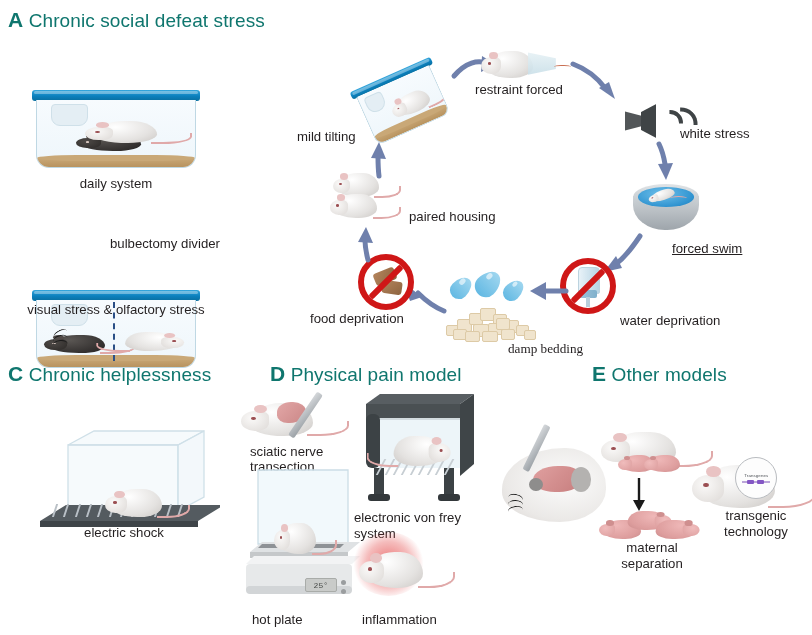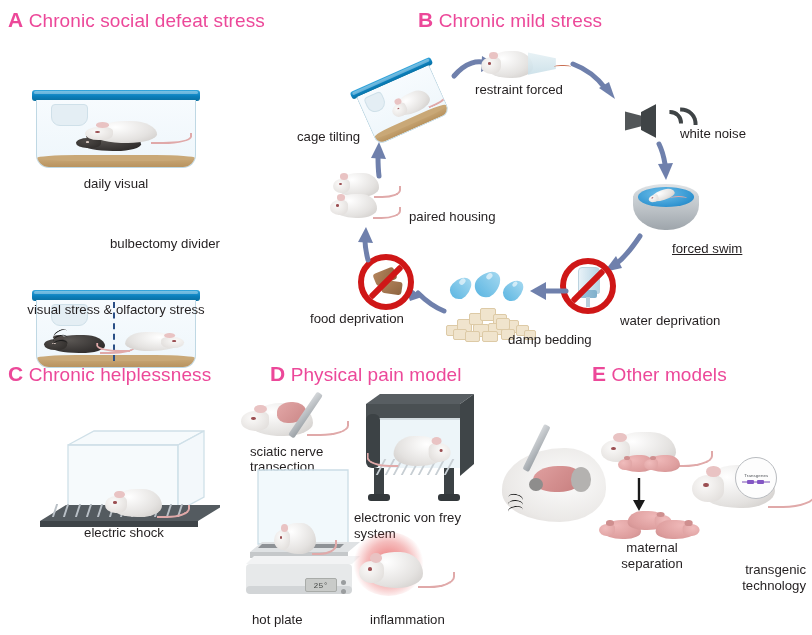--- a/index.html
+++ b/index.html
@@ -1,20 +1,20 @@
 <!DOCTYPE html>
 <html><head>
 <meta charset="utf-8">
 <style>
   html,body{margin:0;padding:0;background:#ffffff;}
   body{width:812px;height:635px;position:relative;overflow:hidden;
        font-family:"Liberation Sans","DejaVu Sans",sans-serif;color:#231f20;}
   .fig{position:absolute;inset:0;}
   .abs{position:absolute;}
-  .ptitle{font-size:19px;color:#ec4899;white-space:nowrap;letter-spacing:.1px;}
+  .ptitle{font-size:19px;color:#0f766e;white-space:nowrap;letter-spacing:.1px;}
   .ptitle b{font-weight:bold;font-size:21px;}
   .lbl{font-size:13.2px;color:#231f20;line-height:1.16;white-space:nowrap;}
   .lbl.wrap{white-space:normal;}
   .ctr{text-align:center;}
   
   .cage{position:relative;}
   .cage .lid{position:absolute;left:0;top:0;height:11px;width:100%;
        background:linear-gradient(#35a7dd,#0b80bd 55%,#0a6f9f);border-radius:3px;}
   .cage .lid:after{content:"";position:absolute;left:2px;right:2px;top:1px;height:3px;
        background:rgba(255,255,255,.35);border-radius:2px;}
@@ -171,21 +171,21 @@
 
       <div class="mouse" style="left:36%;top:32%;width:40%;height:32%;">
         <div class="bd"></div>
           <div class="hd"></div>
         <div class="ear" style="left:3%;top:2%;"></div>
         <div class="eye"></div>
         <div class="tail"></div>
       </div>
     </div>
   </div>
-  <div class="abs lbl ctr" style="left:32px;top:176px;width:168px;">daily visual</div>
+  <div class="abs lbl ctr" style="left:32px;top:176px;width:168px;">daily system</div>
 
   <div class="abs cage" style="left:32px;top:212px;width:168px;height:78px;">
     <div class="lid"></div>
     <div class="body">
       <div class="bottle"></div>
       <div class="bed"></div>
       <div class="divider" style="left:48%;"></div>
       <div class="mouse dark" style="left:9%;top:52%;width:34%;height:27%;">
         <div class="bd"></div>
           <div class="hd"></div>
@@ -203,42 +203,38 @@
           <div class="hd"></div>
         <div class="ear" style="left:3%;top:2%;"></div>
         <div class="eye"></div>
         <div class="tail"></div>
       </div>
     </div>
   </div>
   <div class="abs lbl" style="left:110px;top:236px;">bulbectomy divider</div>
   <div class="abs lbl ctr" style="left:8px;top:302px;width:216px;">visual stress &amp; olfactory stress</div>
 
-  <div class="abs ptitle" style="left:418px;top:8px;">
-    <b>B</b>
-    <span>Chronic mild stress</span>
-  </div>
 
   <div class="abs" style="left:358px;top:72px;width:88px;height:60px;transform:rotate(-24deg);">
     <div class="cage" style="position:absolute;inset:0;">
       <div class="lid" style="height:8px;"></div>
       <div class="body" style="top:7px;border-radius:0 0 9px 9px;">
         <div class="bottle" style="left:6%;top:8%;width:22%;height:30%;"></div>
         <div class="bed" style="height:16%;"></div>
         <div class="mouse" style="left:40%;top:34%;width:44%;height:40%;">
           <div class="bd"></div>
             <div class="hd"></div>
           <div class="ear" style="left:3%;top:2%;"></div>
           <div class="eye"></div>
           <div class="tail"></div>
         </div>
       </div>
     </div>
   </div>
-  <div class="abs lbl" style="left:297px;top:129px;">cage tilting</div>
+  <div class="abs lbl" style="left:297px;top:129px;">mild tilting</div>
 
   <div class="arw" style="left:452px;top:58px;">
     <svg width="46" height="24" viewBox="0 0 46 24">
       <path d="M2,18 C14,4 26,2 34,5" stroke="#6f80ac" stroke-width="5" fill="none" stroke-linecap="round"></path>
       <path d="M30,-2 L44,6.5 L29,14 Z" fill="#6f80ac"></path>
     </svg>
   </div>
 
   <div class="abs" style="left:487px;top:46px;width:82px;height:36px;">
     <div class="mouse" style="left:0;top:14%;width:56%;height:74%;">
@@ -259,21 +255,21 @@
       <path d="M28,26 L44,37 L38,20 Z" fill="#6f80ac"></path>
     </svg>
   </div>
 
   <div class="abs spk" style="left:625px;top:104px;width:46px;height:34px;">
     <div class="cone"></div>
     <div class="horn"></div>
     <div class="w" style="left:62%;top:16%;width:20px;height:24px;transform:rotate(45deg);"></div>
     <div class="w" style="left:76%;top:6%;width:28px;height:34px;transform:rotate(45deg);"></div>
   </div>
-  <div class="abs lbl" style="left:680px;top:126px;">white noise</div>
+  <div class="abs lbl" style="left:680px;top:126px;">white stress</div>
 
   <div class="arw" style="left:651px;top:142px;">
     <svg width="28" height="40" viewBox="0 0 28 40">
       <path d="M8,2 C12,10 13,16 14,22" stroke="#6f80ac" stroke-width="5" fill="none" stroke-linecap="round"></path>
       <path d="M7,22 L15,38 L22,21 Z" fill="#6f80ac"></path>
     </svg>
   </div>
 
   <div class="abs bowl" style="left:633px;top:184px;width:66px;height:46px;">
     <div class="side"></div>
@@ -333,21 +329,21 @@
     <i style="left:79%;top:63%;width:11px;height:9px;"></i>
     <i style="left:14%;top:74%;width:12px;height:9px;"></i>
     <i style="left:34%;top:58%;width:14px;height:11px;"></i>
     <i style="left:50%;top:56%;width:13px;height:10px;"></i>
     <i style="left:64%;top:74%;width:12px;height:9px;"></i>
     <i style="left:26%;top:80%;width:13px;height:9px;"></i>
     <i style="left:44%;top:80%;width:14px;height:9px;"></i>
     <i style="left:58%;top:40%;width:12px;height:10px;"></i>
     <i style="left:88%;top:76%;width:10px;height:8px;"></i>
   </div>
-  <div class="abs lbl" style="left:508px;top:332px;">damp bedding</div>
+  <div class="abs lbl" style="left:508px;top:341px;font-family:Liberation Serif, serif;">damp bedding</div>
 
   <div class="arw" style="left:400px;top:281px;">
     <svg width="46" height="34" viewBox="0 0 46 34">
       <path d="M44,30 C34,26 26,20 18,12" stroke="#6f80ac" stroke-width="5" fill="none" stroke-linecap="round"></path>
       <path d="M22,16 L4,2 L10,20 Z" fill="#6f80ac"></path>
     </svg>
   </div>
 
   <div class="ban" style="left:358px;top:254px;width:56px;height:56px;">
     <div class="pellet" style="left:22%;top:22%;width:22px;height:13px;transform:rotate(-22deg);"></div>
@@ -506,21 +502,21 @@
   <div class="abs" style="left:356px;top:540px;width:112px;height:68px;">
     <div class="glow" style="left:-4%;top:-12%;width:66%;height:94%;"></div>
     <div class="mouse" style="left:10%;top:18%;width:50%;height:52%;">
       <div class="bd"></div>
         <div class="hd"></div>
       <div class="ear" style="left:5%;top:3%;"></div>
       <div class="eye"></div>
       <div class="tail"></div>
     </div>
   </div>
-  <div class="abs lbl" style="left:370px;top:612px;">inflammation</div>
+  <div class="abs lbl" style="left:362px;top:612px;">inflammation</div>
 
   <div class="abs ptitle" style="left:592px;top:362px;">
     <b>E</b>
     <span>Other models</span>
   </div>
 
   <div class="abs obhead" style="left:502px;top:448px;width:104px;height:74px;">
     <div class="skull"></div>
     <div class="brain"></div>
     <div class="bulb"></div>
@@ -587,16 +583,16 @@
       <div class="tail"></div>
     </div>
     <div class="tgbadge" style="left:32%;top:2%;width:40px;height:40px;">
       <span class="t">Transgenes</span>
       <span class="bar">
         <i style="left:16%;"></i>
           <i style="left:52%;"></i>
       </span>
     </div>
   </div>
-  <div class="abs lbl wrap ctr" style="left:706px;top:562px;width:100px;line-height:1.22;text-align:right;">transgenic
+  <div class="abs lbl wrap ctr" style="left:706px;top:508px;width:100px;line-height:1.22;">transgenic
 technology</div>
 
 </div>
 
 </body></html>

